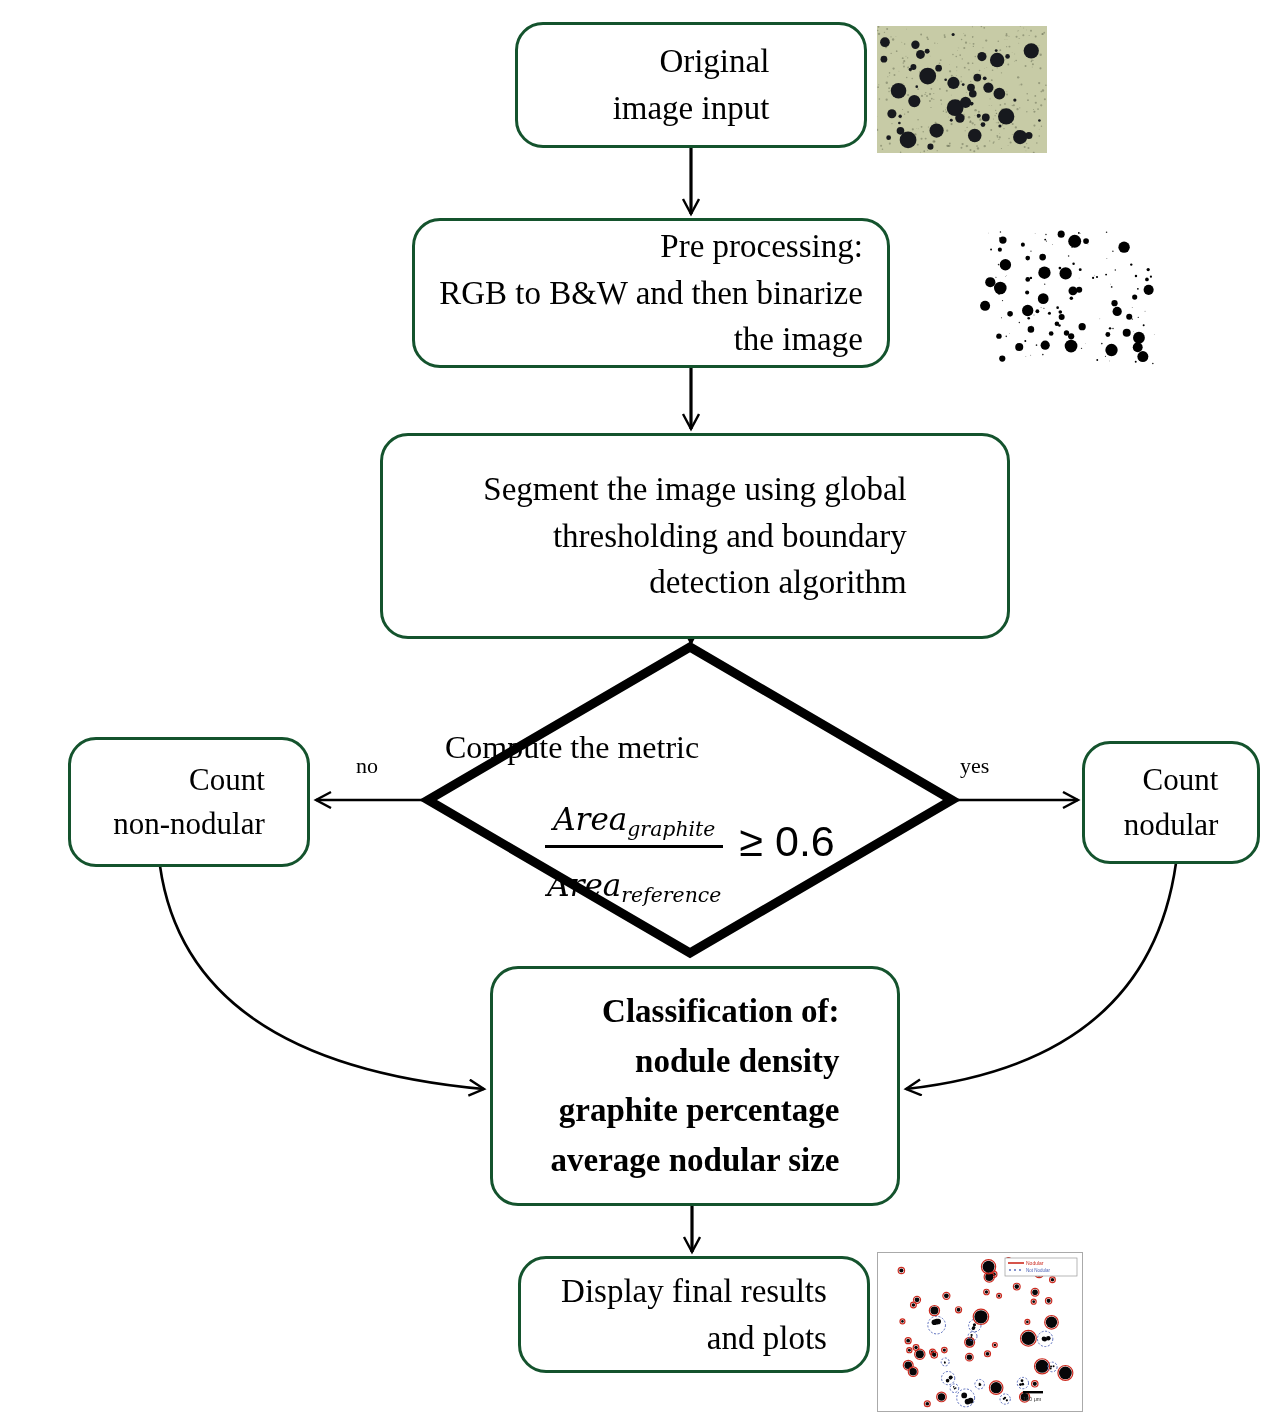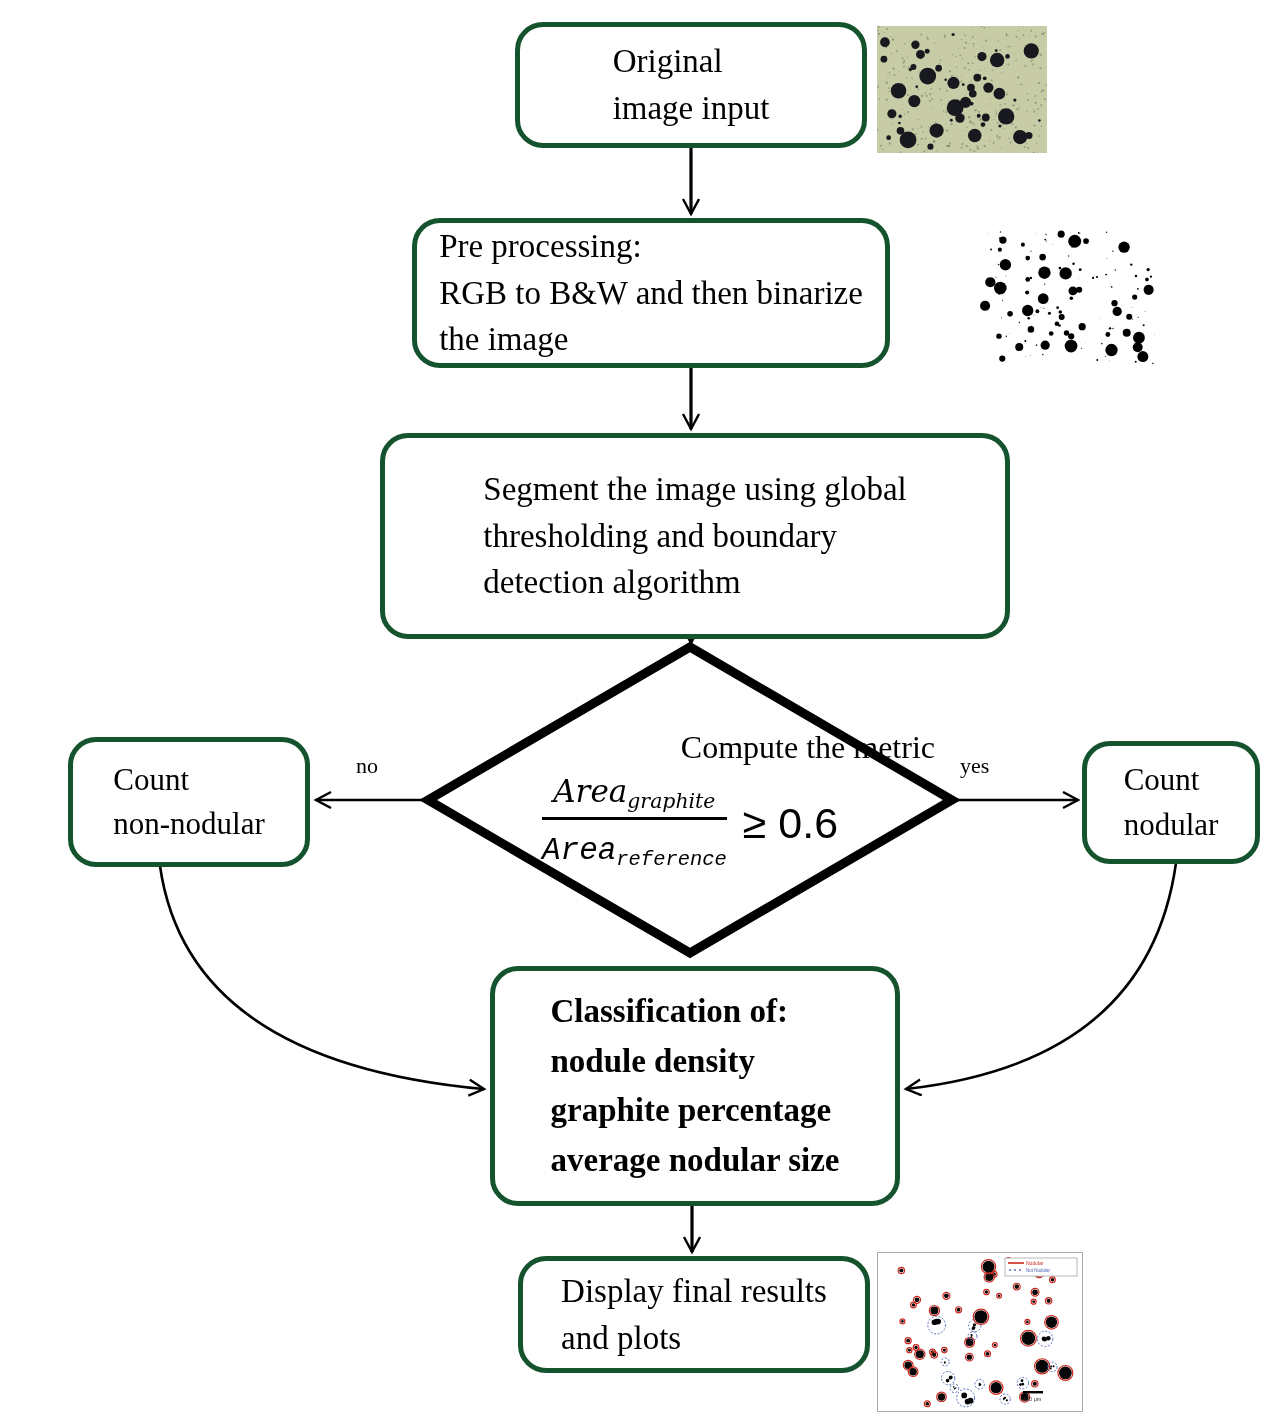--- a/index.html
+++ b/index.html
@@ -2,35 +2,35 @@
 <html><head>
 <meta charset="utf-8">
 <style>
   html,body{margin:0;padding:0;background:#ffffff;}
   .canvas{
     position:relative;width:1286px;height:1420px;background:#fff;overflow:hidden;
     font-family:"Liberation Serif","DejaVu Serif",serif;color:#000;
   }
   .connectors{position:absolute;left:0;top:0;width:1286px;height:1420px;}
   .node{
-    position:absolute;background:#fff;border:5px solid #14532d;border-radius:28px;
-    display:flex;align-items:center;justify-content:center;text-align:left;
+    position:absolute;background:#fff;border:3px solid #14532d;border-radius:28px;
+    display:flex;align-items:center;justify-content:center;text-align:right;
     box-sizing:border-box;z-index:2;
   }
   .label{white-space:pre-line;font-size:33px;line-height:1.42;}
   .diamond-label{
-    position:absolute;left:445px;top:728px;width:490px;z-index:3;text-align:right;
+    position:absolute;left:445px;top:728px;width:490px;z-index:3;text-align:left;
   }
   .diamond-title{font-size:32px;line-height:1.2;}
   .formula{display:flex;align-items:center;justify-content:center;gap:16px;margin-top:8px;}
   .frac{display:inline-flex;flex-direction:column;align-items:center;
-    font-family:"DejaVu Serif",serif;font-style:italic;font-size:31px;line-height:1.15;}
+    font-family:"DejaVu Serif",serif;font-style:italic;font-size:31px;line-height:1.15;margin-top:28px;}
   .frac .num{padding:0 8px 3px;}
   .frac .bar{align-self:stretch;border-top:3px solid #000;height:0;}
-  .frac .den{padding-top:13px;font-family:Liberation Mono, monospace;}
+  .frac .den{padding-top:20px;}
   .frac sub{font-size:0.66em;vertical-align:-0.3em;font-style:italic;}
   .cond{font-family:Liberation Sans, sans-serif;font-size:43px;}
   .edge-label{position:absolute;font-size:22px;z-index:3;}
   .thumb{position:absolute;z-index:2;}
 </style>
 </head>
 <body>
 
 <div class="canvas">
 

